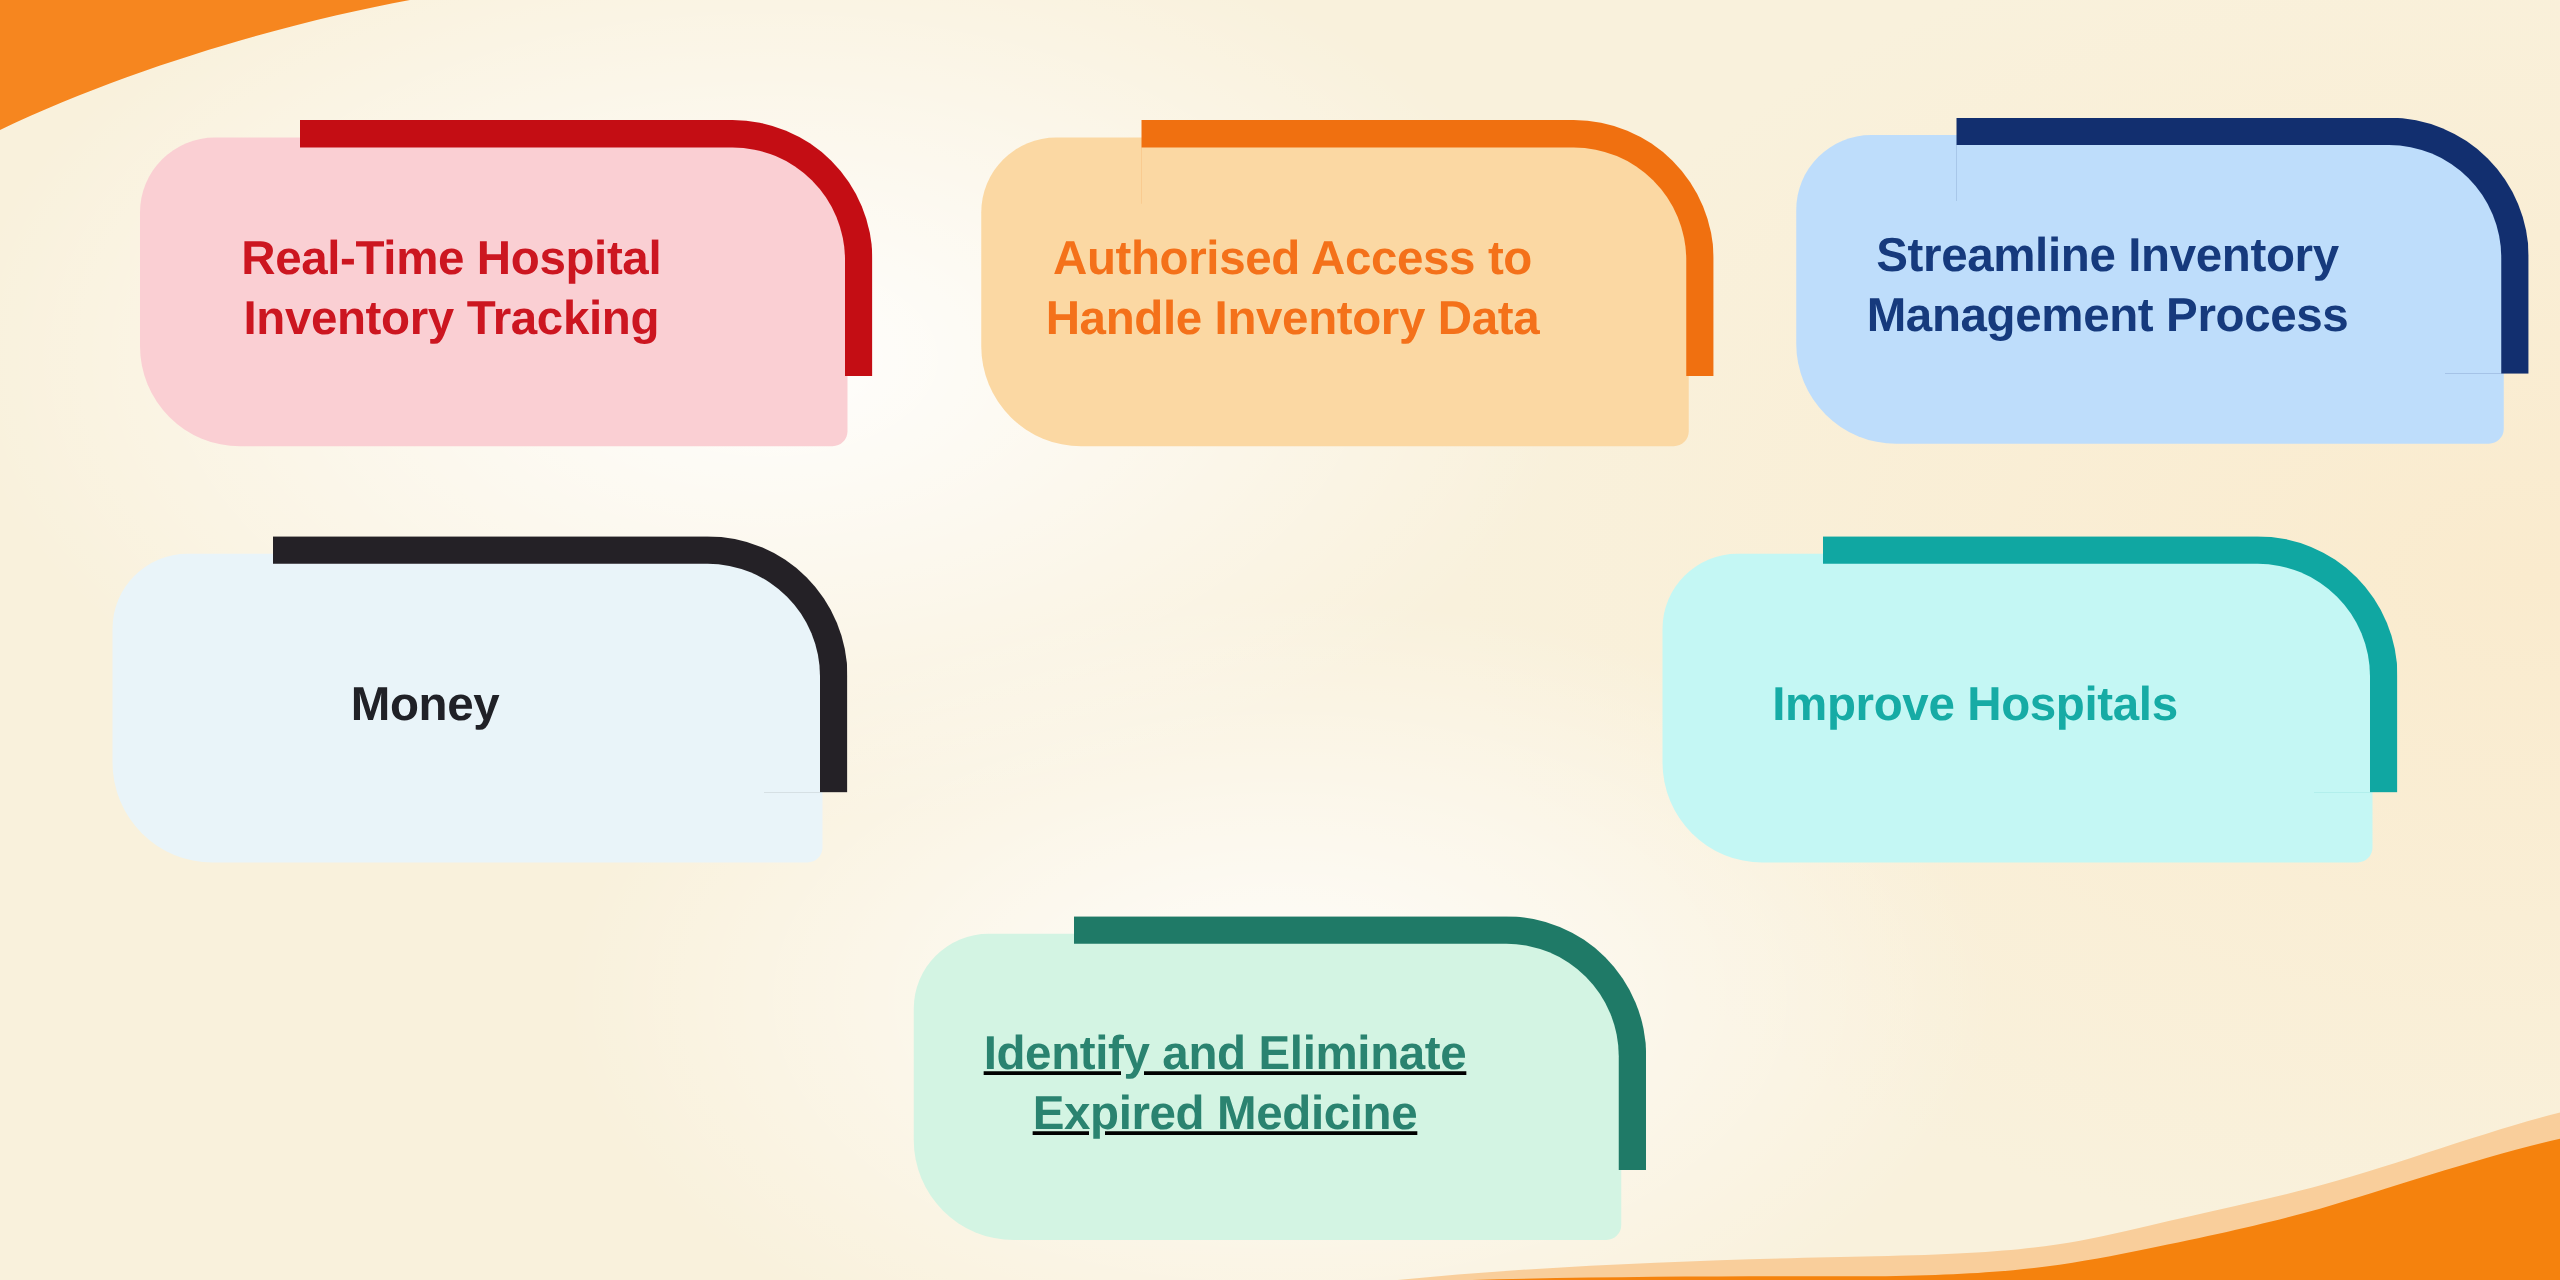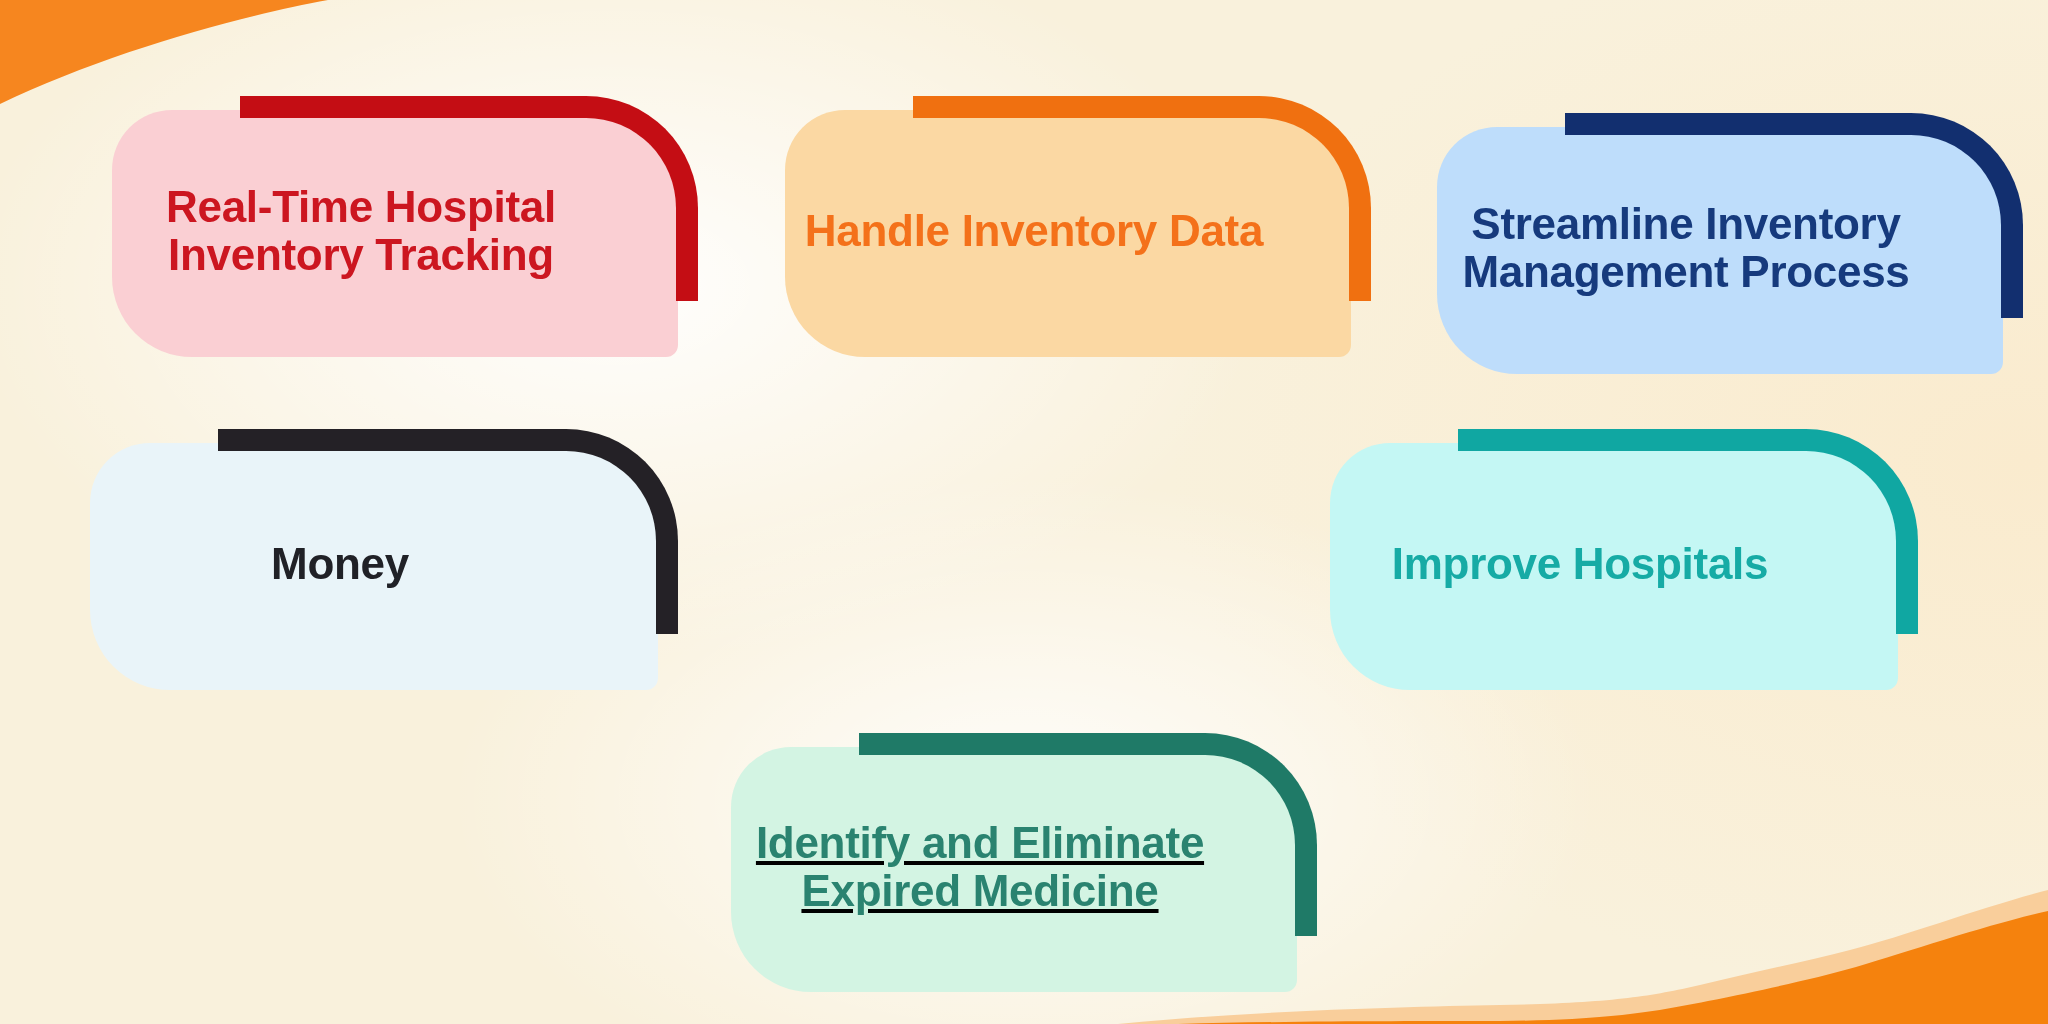--- a/index.html
+++ b/index.html
@@ -29,29 +29,29 @@
     position:absolute;
     top:-14px;right:-20px;left:128px;bottom:56px;
     border-top:22px solid var(--ac);
     border-right:22px solid var(--ac);
     border-top-right-radius:112px;
     pointer-events:none;
     z-index:-1;
   }
   .card .title{
     font-weight:700;
-    font-size:44px;
+    font-size:38px;
     line-height:48px;
     letter-spacing:-.3px;
     color:var(--tx);
   }
   .card .line{display:block;}
   .c1{left:112px;top:110px;width:566px;height:247px;--bg:#FACFD3;--ac:#C40D14;--tx:#CC1620;}
   .c2{left:785px;top:110px;width:566px;height:247px;--bg:#FBD8A3;--ac:#F07010;--tx:#F4711A;}
-  .c3{left:1437px;top:127px;width:566px;height:247px;justify-content:center;--bg:#BEDDFB;--ac:#122F6F;--tx:#163A7D;}
+  .c3{left:1437px;top:108px;width:566px;height:247px;justify-content:center;--bg:#BEDDFB;--ac:#122F6F;--tx:#163A7D;}
   .c4{left:90px; top:443px;width:568px;height:247px;--bg:#E9F4F9;--ac:#242126;--tx:#202127;}
   .c5{left:751px;top:443px;width:568px;height:247px;--bg:#E9DCF7;--ac:#A310A0;--tx:#A916A2;}
   .c6{left:1330px;top:443px;width:568px;height:247px;--bg:#C4F7F4;--ac:#10A7A2;--tx:#16ABA5;}
   .c7{left:731px;top:747px;width:566px;height:245px;text-decoration:underline;--bg:#D3F4E3;--ac:#1F7A67;--tx:#2A8370;}
   
   .deco{position:absolute;z-index:1;pointer-events:none;}
   .deco.tl{left:0;top:0;}
   .deco.br{right:0;bottom:0;}
 </style>
 </head>
@@ -70,20 +70,21 @@
 
   <div class="card c1">
     <div class="title">
       <span class="line">Real-Time Hospital</span>
       <span class="line">Inventory Tracking</span>
     </div>
   </div>
 
   <div class="card c2">
     <div class="title">
+      <span class="line">Authorised Access to</span>
       <span class="line">Handle Inventory Data</span>
     </div>
   </div>
 
   <div class="card c3">
     <div class="title">
       <span class="line">Streamline Inventory</span>
       <span class="line">Management Process</span>
     </div>
   </div>

